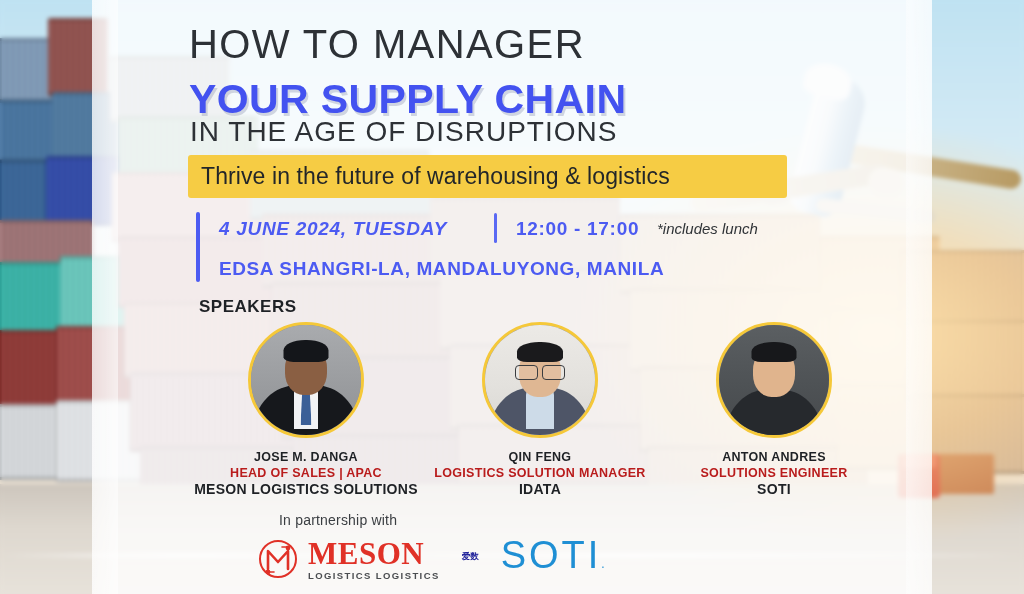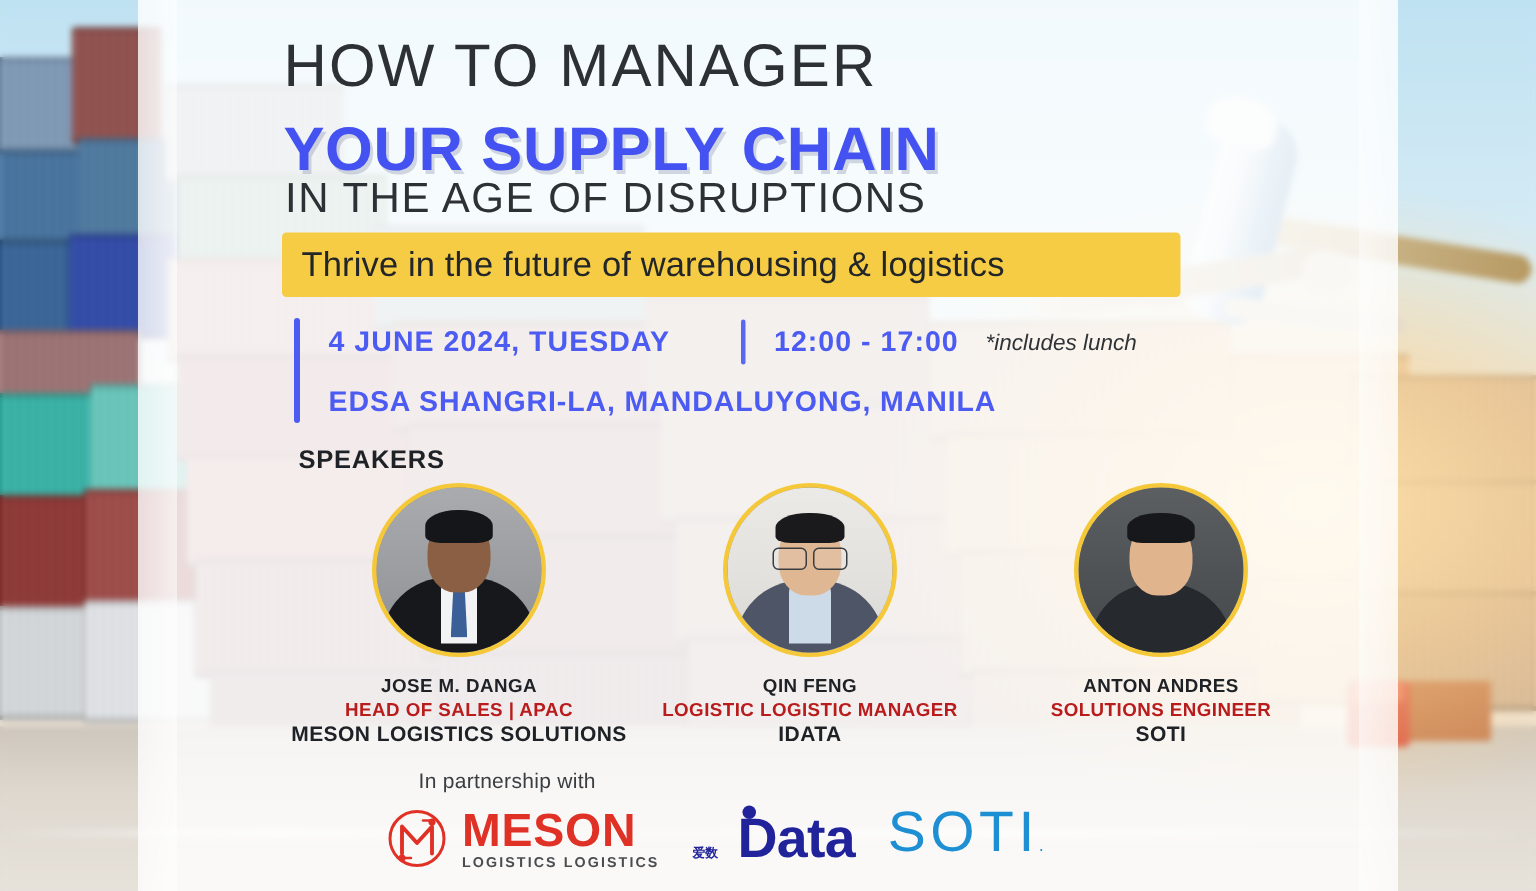--- a/index.html
+++ b/index.html
@@ -102,21 +102,21 @@
   .yellowbar span{
     margin-left:13px;font-size:23px;color:#232629;font-weight:400;letter-spacing:.1px;
     white-space:nowrap;
   }
 
   .accentbar{
     position:absolute;left:196px;top:212px;width:4px;height:70px;background:#4c5bf2;border-radius:2px;
   }
   .dateline{
     position:absolute;left:219px;top:218px;
-    font-size:19px;font-weight:800;color:#4c5bf2;letter-spacing:.7px;white-space:nowrap;
+    font-size:19px;font-weight:800;color:#4c5bf2;letter-spacing:.7px;white-space:nowrap;font-style:italic;
   }
   .vdivider{
     position:absolute;left:494px;top:213px;width:3px;height:30px;background:#5a69f3;border-radius:2px;
   }
   .timeline{
     position:absolute;left:516px;top:218px;
     font-size:19px;font-weight:800;color:#4c5bf2;letter-spacing:.7px;white-space:nowrap;
   }
   .lunchnote{
     position:absolute;left:657px;top:220px;
@@ -158,21 +158,21 @@
     position:absolute;left:279px;top:512px;
     font-size:14px;color:#3a3e42;font-weight:300;letter-spacing:.2px;
   }
 
   .logos{position:absolute;left:255px;top:533px;height:52px;display:flex;align-items:center;gap:22px;}
 
   
   .meson{display:flex;align-items:center;gap:7px;}
   .meson-mark{width:46px;height:46px;position:relative;}
   .meson-word{line-height:1;}
-  .meson-name{font-size:31px;font-weight:800;color:#e03127;letter-spacing:.5px;}
+  .meson-name{font-size:31px;font-weight:800;color:#e03127;letter-spacing:.5px;font-family:Liberation Serif, serif;}
   .meson-sub{font-size:9.5px;font-weight:700;color:#4a4d50;letter-spacing:1.4px;margin-top:2px;}
 
   
   .idata{display:flex;align-items:flex-end;gap:13px;}
   .idata-cn{display:flex;flex-direction:column;align-items:center;justify-content:flex-end;
             font-size:8.5px;font-weight:800;color:#21239b;line-height:9px;letter-spacing:0;padding-bottom:5px;}
   .idata-word{font-size:37px;font-weight:800;color:#21239b;letter-spacing:-.5px;line-height:38px;position:relative;}
   .idata-dot{position:absolute;left:3px;top:-3px;width:9px;height:9px;border-radius:50%;background:#21239b;}
 
   
@@ -299,21 +299,21 @@
         <div class="spk-photo">
           <div class="ph-bg ph-b"></div>
           <div class="body" style="top:62px;width:100px;height:54px;background:#4e5567;"></div>
           <div class="shirt" style="top:62px;width:28px;height:42px;background:#cddbe8;"></div>
           <div class="head" style="top:22px;width:42px;height:50px;background:#dfb793;"></div>
           <div class="hair" style="top:17px;width:46px;height:20px;background:#1a1a1c;"></div>
           <div class="glass" style="left:30px;top:40px;width:21px;height:13px;"></div>
           <div class="glass" style="left:57px;top:40px;width:21px;height:13px;"></div>
         </div>
         <div class="spk-name">QIN FENG</div>
-        <div class="spk-role">LOGISTIC LOGISTIC MANAGER</div>
+        <div class="spk-role">LOGISTICS SOLUTION MANAGER</div>
         <div class="spk-org">IDATA</div>
       </div>
 
       <div class="spk" style="left:468px;top:0;">
         <div class="spk-photo">
           <div class="ph-bg ph-c"></div>
           <div class="body" style="top:64px;width:96px;height:52px;background:#26292d;"></div>
           <div class="head" style="top:22px;width:42px;height:50px;background:#e0b48d;"></div>
           <div class="hair" style="top:17px;width:45px;height:20px;background:#17181b;"></div>
         </div>
@@ -340,24 +340,20 @@
           </svg>
         </div>
         <div class="meson-word">
           <div class="meson-name">MESON</div>
           <div class="meson-sub">LOGISTICS LOGISTICS</div>
         </div>
       </div>
 
       <div class="idata">
         <div class="idata-cn">爱数</div>
-        <div class="idata-word">
-          <span class="idata-dot"></span>
-          <span>Data</span>
-        </div>
       </div>
 
       <div class="soti">
         <span>SOTI</span><span class="reg">.</span>
       </div>
 
     </div>
 
   </div>
 </div>

